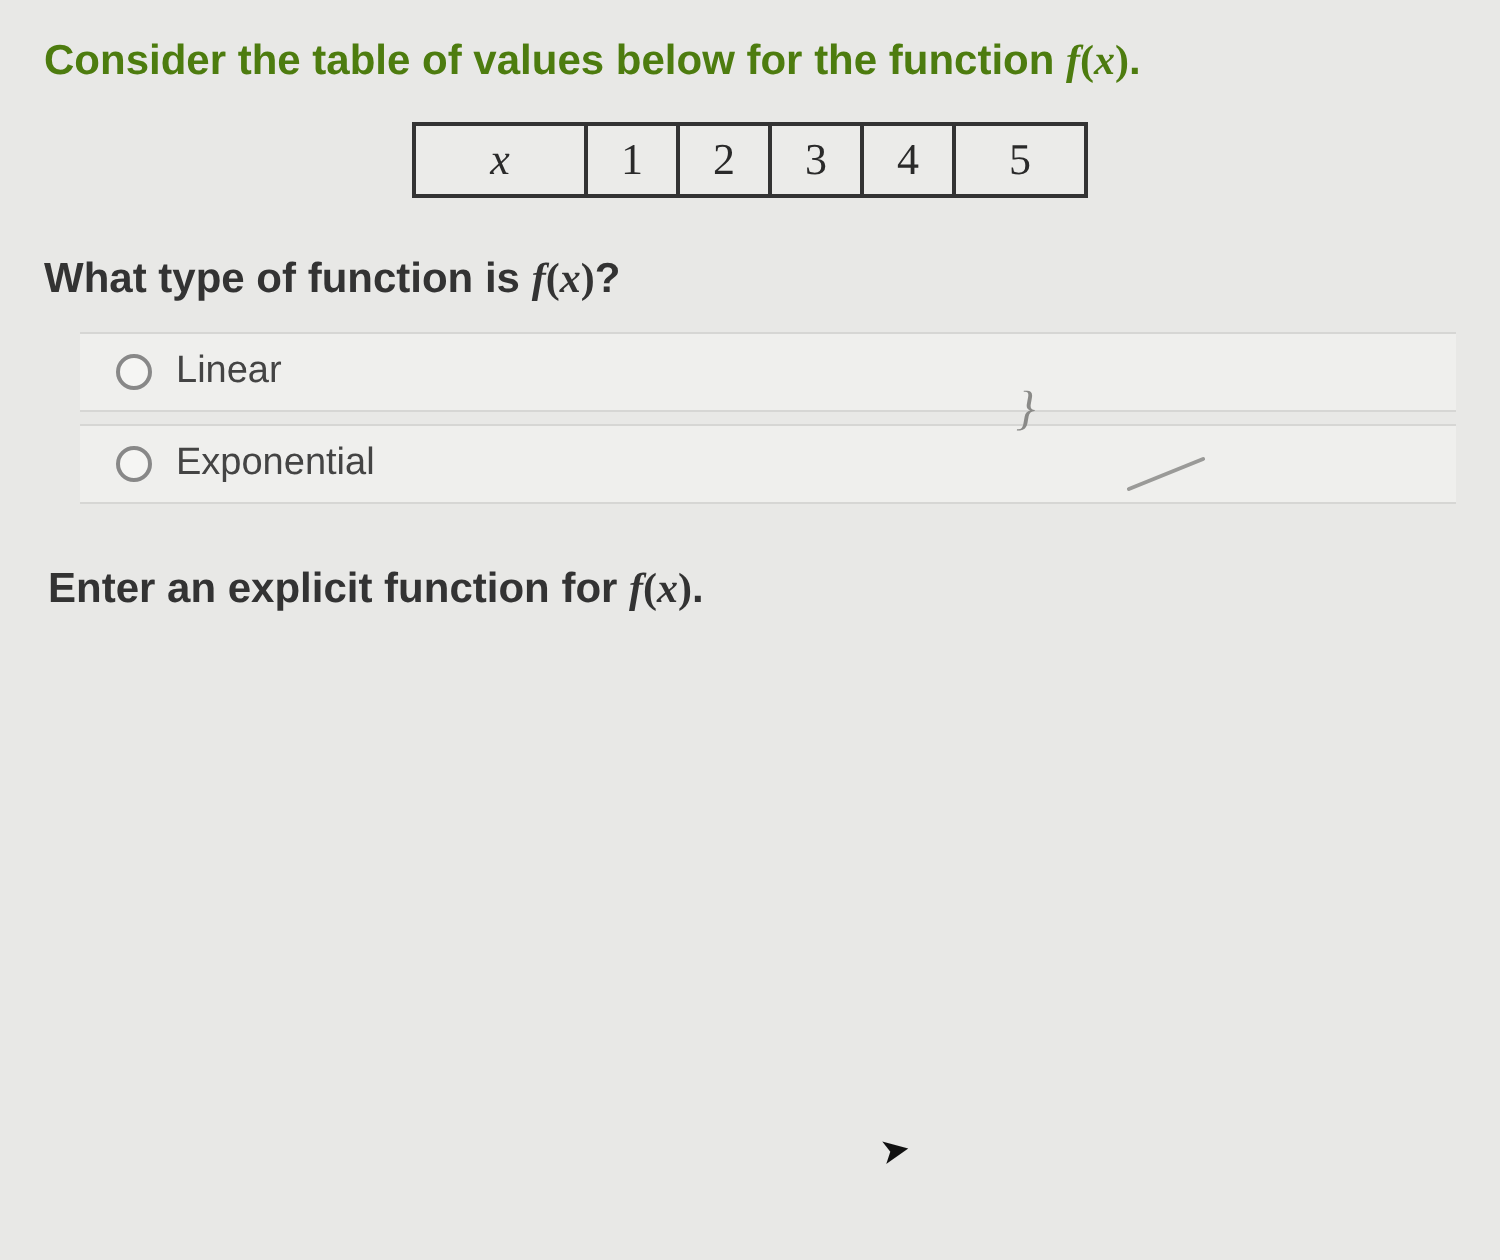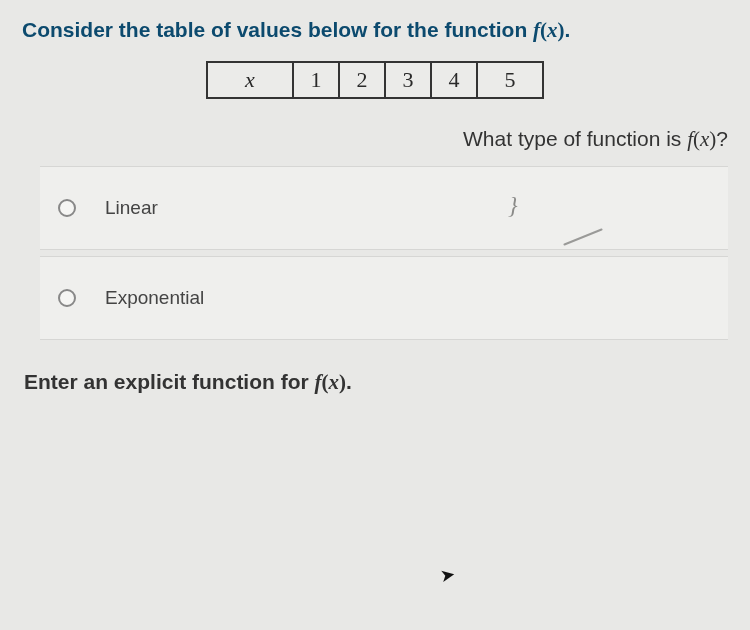--- a/index.html
+++ b/index.html
@@ -12,21 +12,21 @@
       height: 630px;
       background: #e8e8e6;
       font-family: Arial, sans-serif;
       padding: 18px 22px;
       color: #2a2a2a;
       position: relative;
     }
     .question-text {
       font-size: 21px;
       font-weight: bold;
-      color: #0c4a6e;
+      color: #4d7c0f;
       margin-bottom: 18px;
     }
     .math-fn {
       font-family: 'Times New Roman', serif;
       font-style: italic;
     }
     .math-fn .paren {
       font-style: normal;
     }
     .table-wrapper {
@@ -51,37 +51,36 @@
       font-style: italic;
     }
     table.values td.cell {
       width: 46px;
     }
     table.values td.wide {
       width: 66px;
     }
     .subquestion {
       font-size: 21px;
-      font-weight: normal;
+      font-weight: bold;
       color: #333;
       margin-bottom: 14px;
-      text-align: right;
     }
     .options {
       margin-left: 18px;
     }
     .option {
       background: #efefed;
       border-top: 1px solid #d6d6d4;
       border-bottom: 1px solid #d6d6d4;
-      padding: 30px 18px;
+      padding: 8px 18px;
       margin-bottom: 6px;
       display: flex;
       align-items: center;
-      gap: 29px;
+      gap: 12px;
       cursor: pointer;
     }
     .radio {
       width: 18px;
       height: 18px;
       border: 2px solid #888;
       border-radius: 50%;
       background: #f5f5f3;
       flex-shrink: 0;
     }

